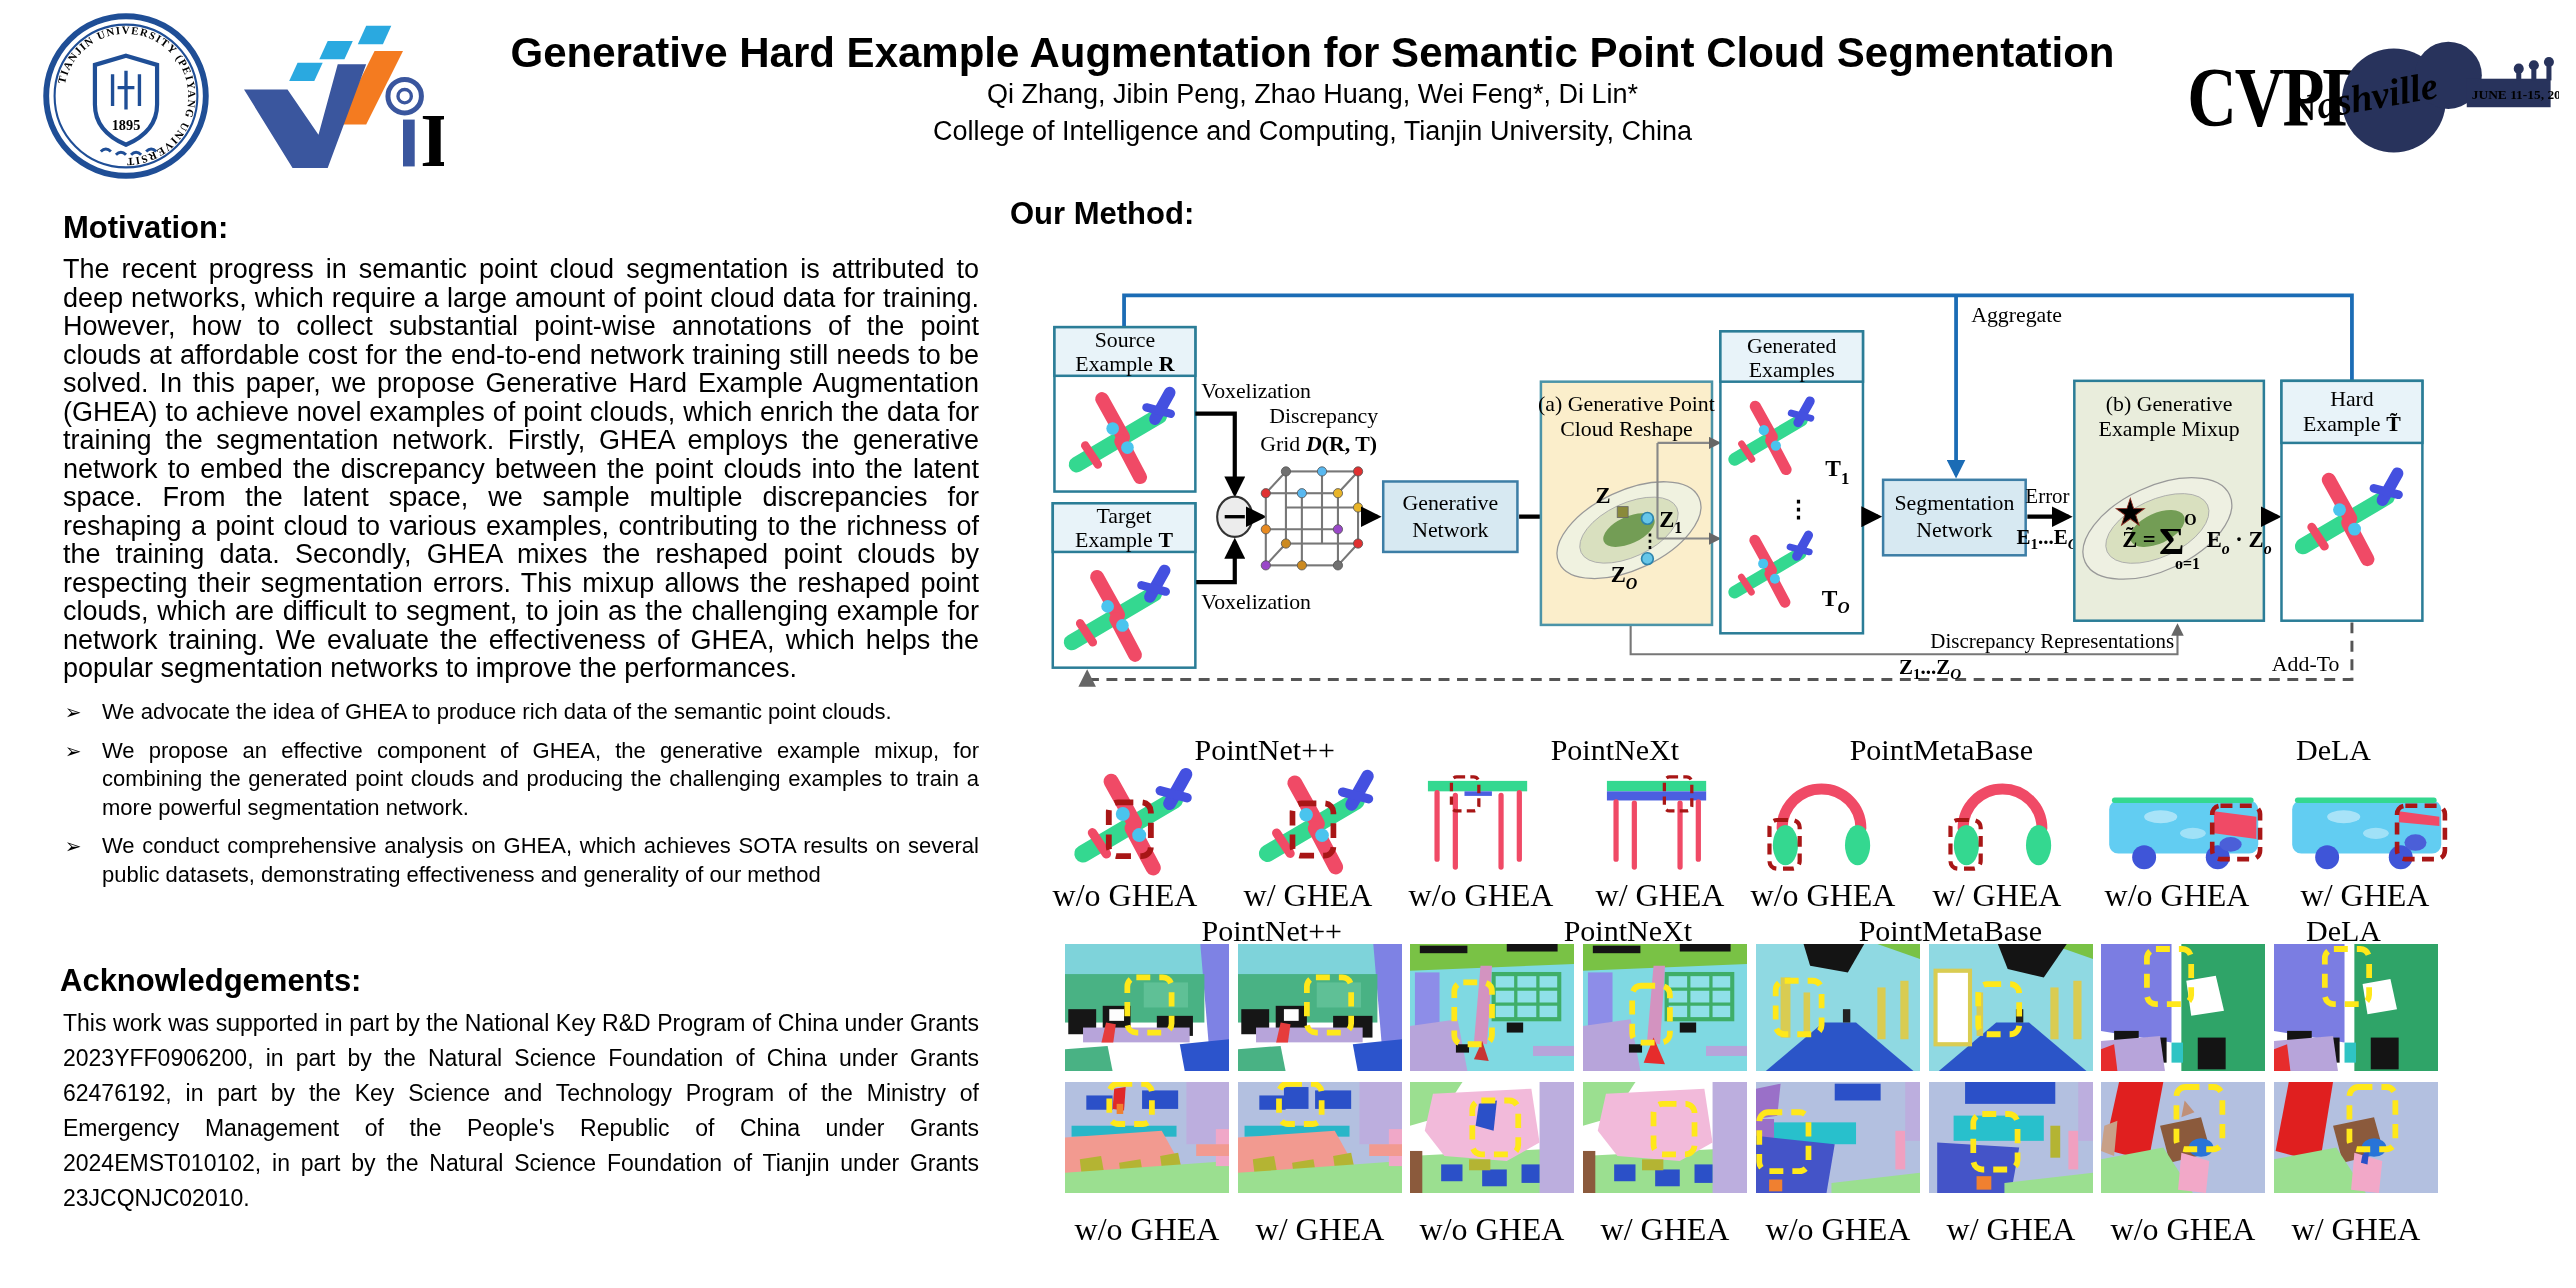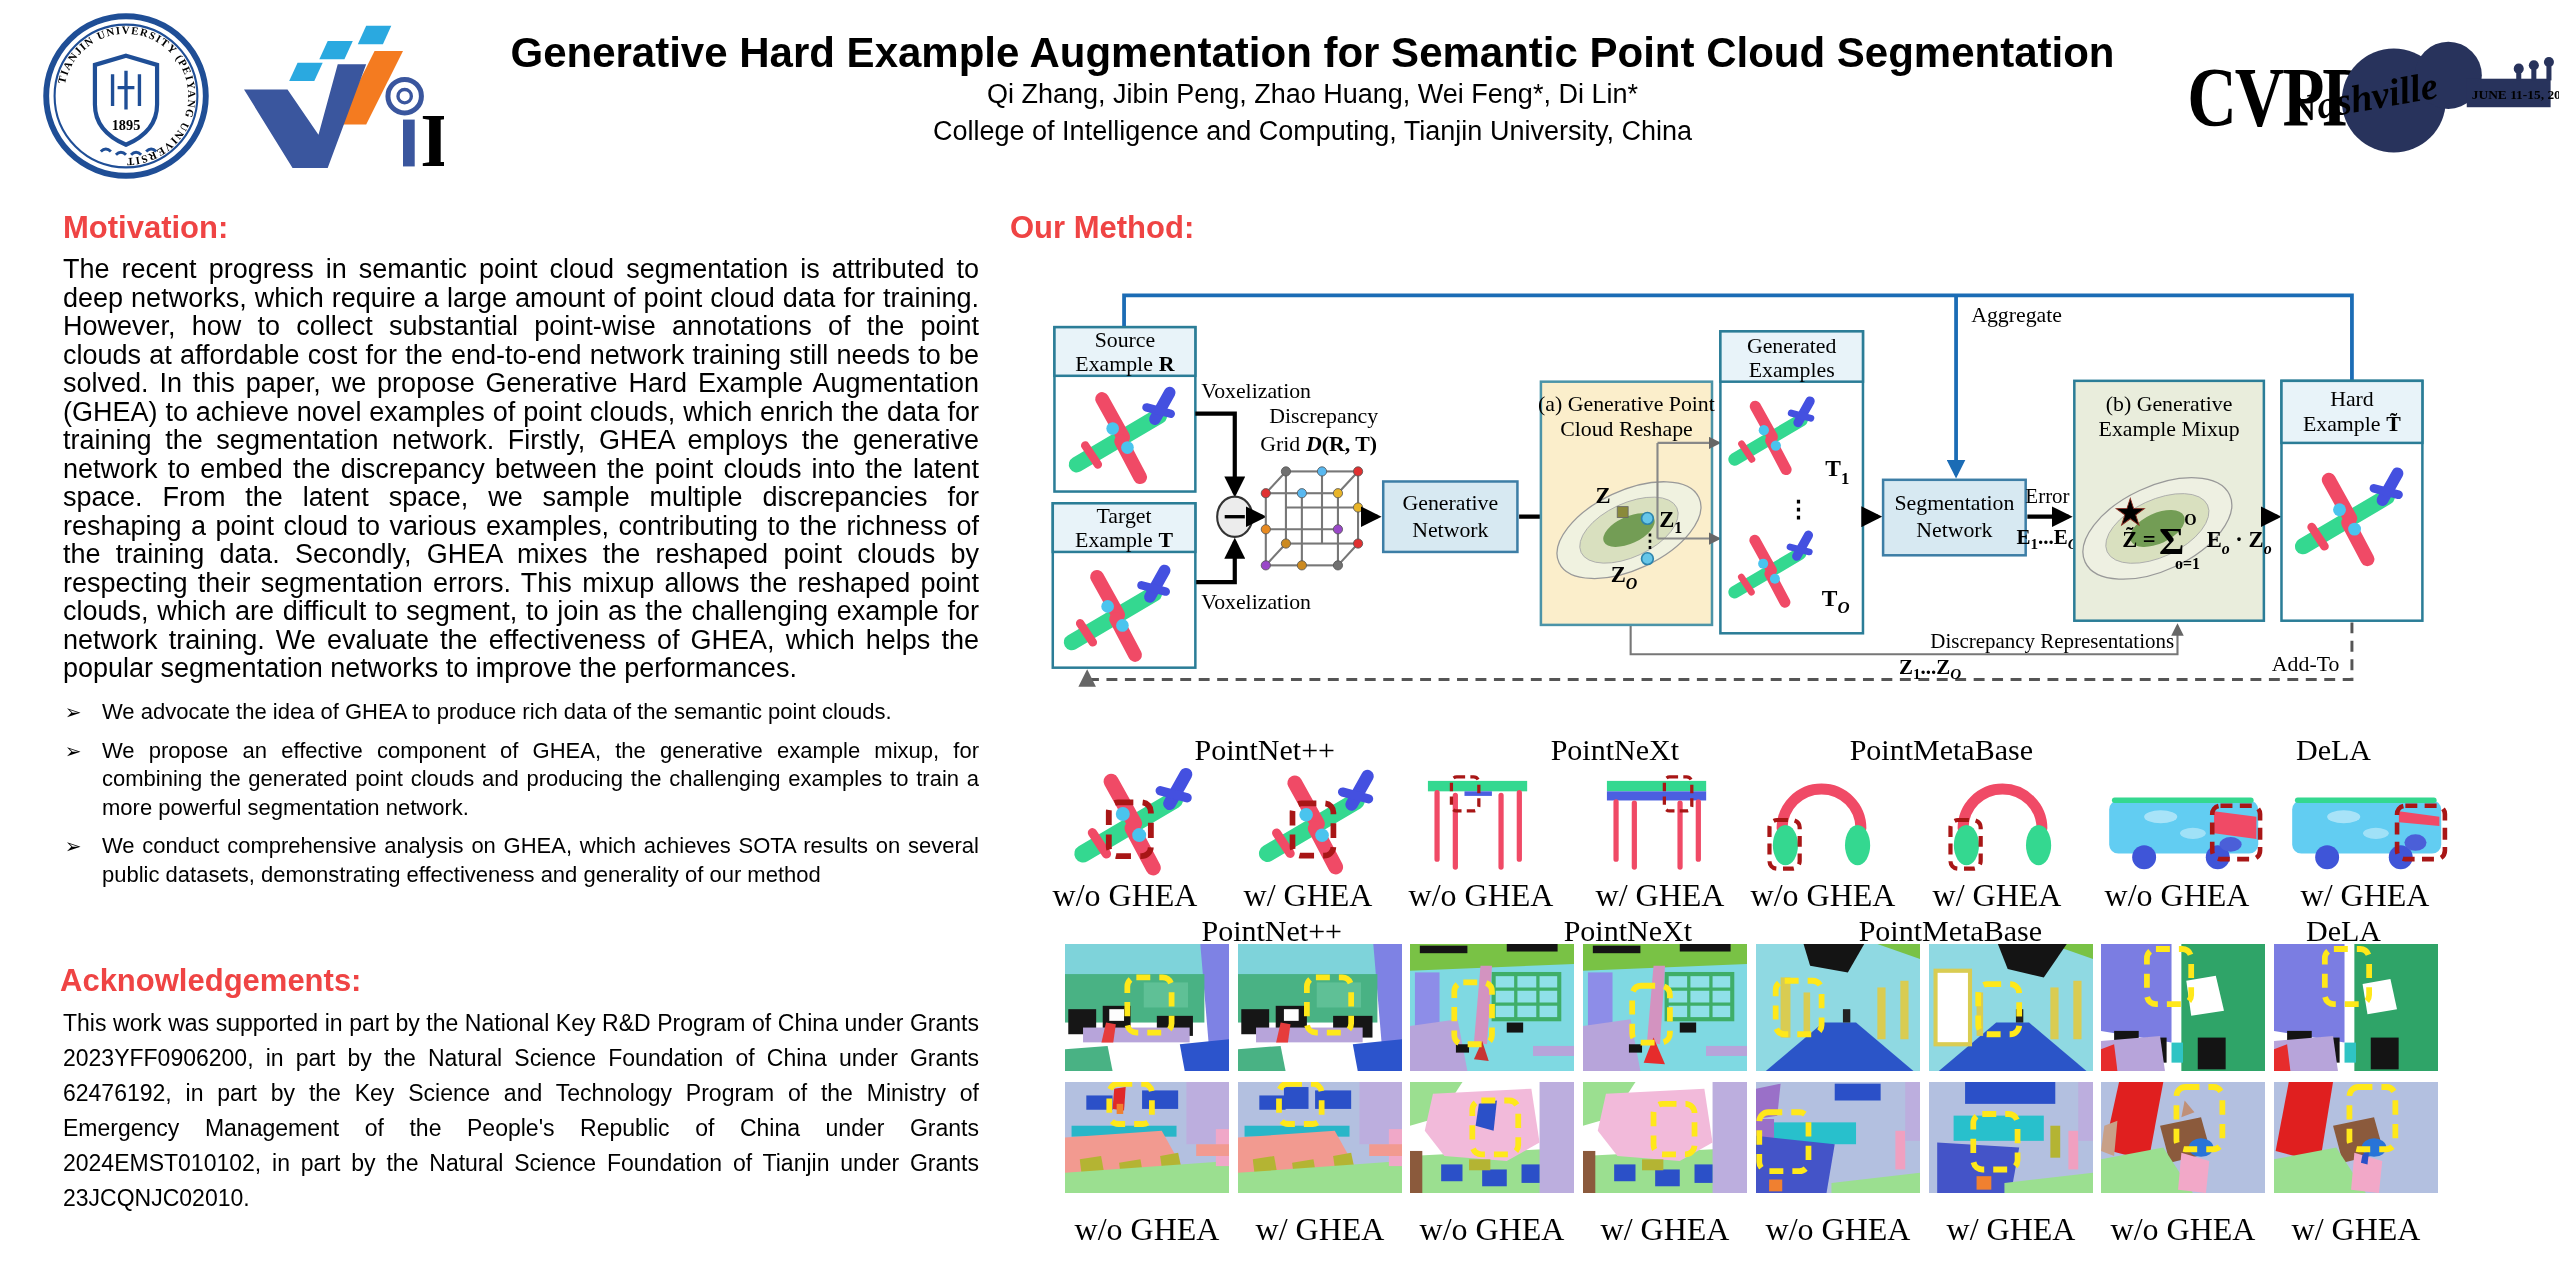--- a/index.html
+++ b/index.html
@@ -1,19 +1,19 @@
 <!DOCTYPE html>
 <html style="font-size:13.4px"><head>
 <meta charset="utf-8">
 <style>
   html,body{margin:0;padding:0;background:#888;}
   .poster{position:relative;width:2576px;height:1288px;background:#ffffff;overflow:hidden;
           font-family:"Liberation Sans",sans-serif;color:#000;}
   .abs{position:absolute;}
-  .blueh{color:#ef4444;font-weight:bold;font-size:31px;font-family:"Liberation Sans",sans-serif;text-align:right;}
+  .blueh{color:#000000;font-weight:bold;font-size:31px;font-family:"Liberation Sans",sans-serif;text-align:right;}
   .title{font-size:42px;font-weight:bold;text-align:center;letter-spacing:0px;}
   .subtitle{font-size:27px;text-align:center;}
   .para{font-size:27px;line-height:28.5px;text-align:justify;}
   .ackpara{font-size:23px;line-height:35px;text-align:justify;}
   .bullet-item{position:relative;padding-left:39px;font-size:22px;line-height:28.5px;text-align:justify;margin-bottom:10px;}
   .bullet-item .mark{position:absolute;left:1.7px;top:0px;font-size:20px;}
   .modelhead{font-family:Liberation Serif, serif;font-size:30px;text-align:right;}
   .pairlab{font-family:"Liberation Serif",serif;font-size:32px;text-align:center;}
   svg{display:block;}
   svg text{font-family:"Liberation Serif",serif;fill:#000;}
@@ -114,21 +114,21 @@
     </div>
     <div class="bullet-item">
       <span class="mark">➢</span>
       <span>We conduct comprehensive analysis on GHEA, which achieves SOTA results on several public datasets, demonstrating effectiveness and generality of our method</span>
     </div>
   </div>
 
   <div class="abs blueh" style="left:60px;top:963px">Acknowledgements:</div>
   <div class="abs ackpara" style="left:63px;top:1006px;width:916px">This work was supported in part by the National Key R&amp;D Program of China under Grants 2023YFF0906200, in part by the Natural Science Foundation of China under Grants 62476192, in part by the Key Science and Technology Program of the Ministry of Emergency Management of the People's Republic of China under Grants 2024EMST010102, in part by the Natural Science Foundation of Tianjin under Grants 23JCQNJC02010.</div>
 
-  <div class="abs blueh" style="left:1010px;top:210px">Our Method:</div>
+  <div class="abs blueh" style="left:1010px;top:196px">Our Method:</div>
 
   <svg class="abs" style="left:1010px;top:270px" width="1560" height="428" viewBox="0 0 1860 510">
 
     <path d="M136 68 L136 30 L1600 30 L1600 132" fill="none" stroke="#1b6cb5" stroke-width="4.5"></path>
     <path d="M1128 30 L1128 244" fill="none" stroke="#1b6cb5" stroke-width="4.5" marker-end="url(#mBlu)"></path>
     <text x="1146" y="62" font-size="26">Aggregate</text>
 
     <path d="M1600 420 L1600 488 L92 488 L92 480" fill="none" stroke="#555" stroke-width="3.5" stroke-dasharray="13 9" marker-end="url(#mG)"></path>
     <text x="1585" y="478" text-anchor="end" font-size="26">Add-To</text>
 

